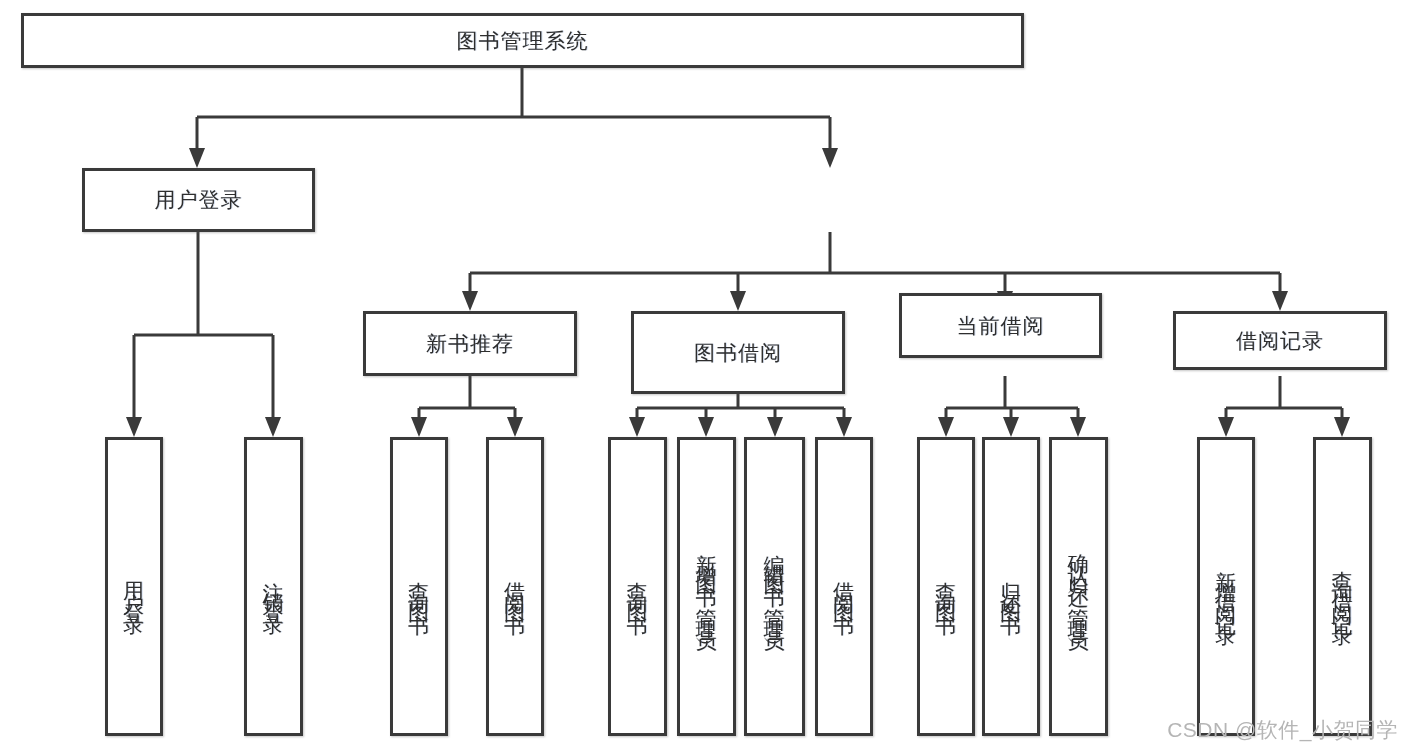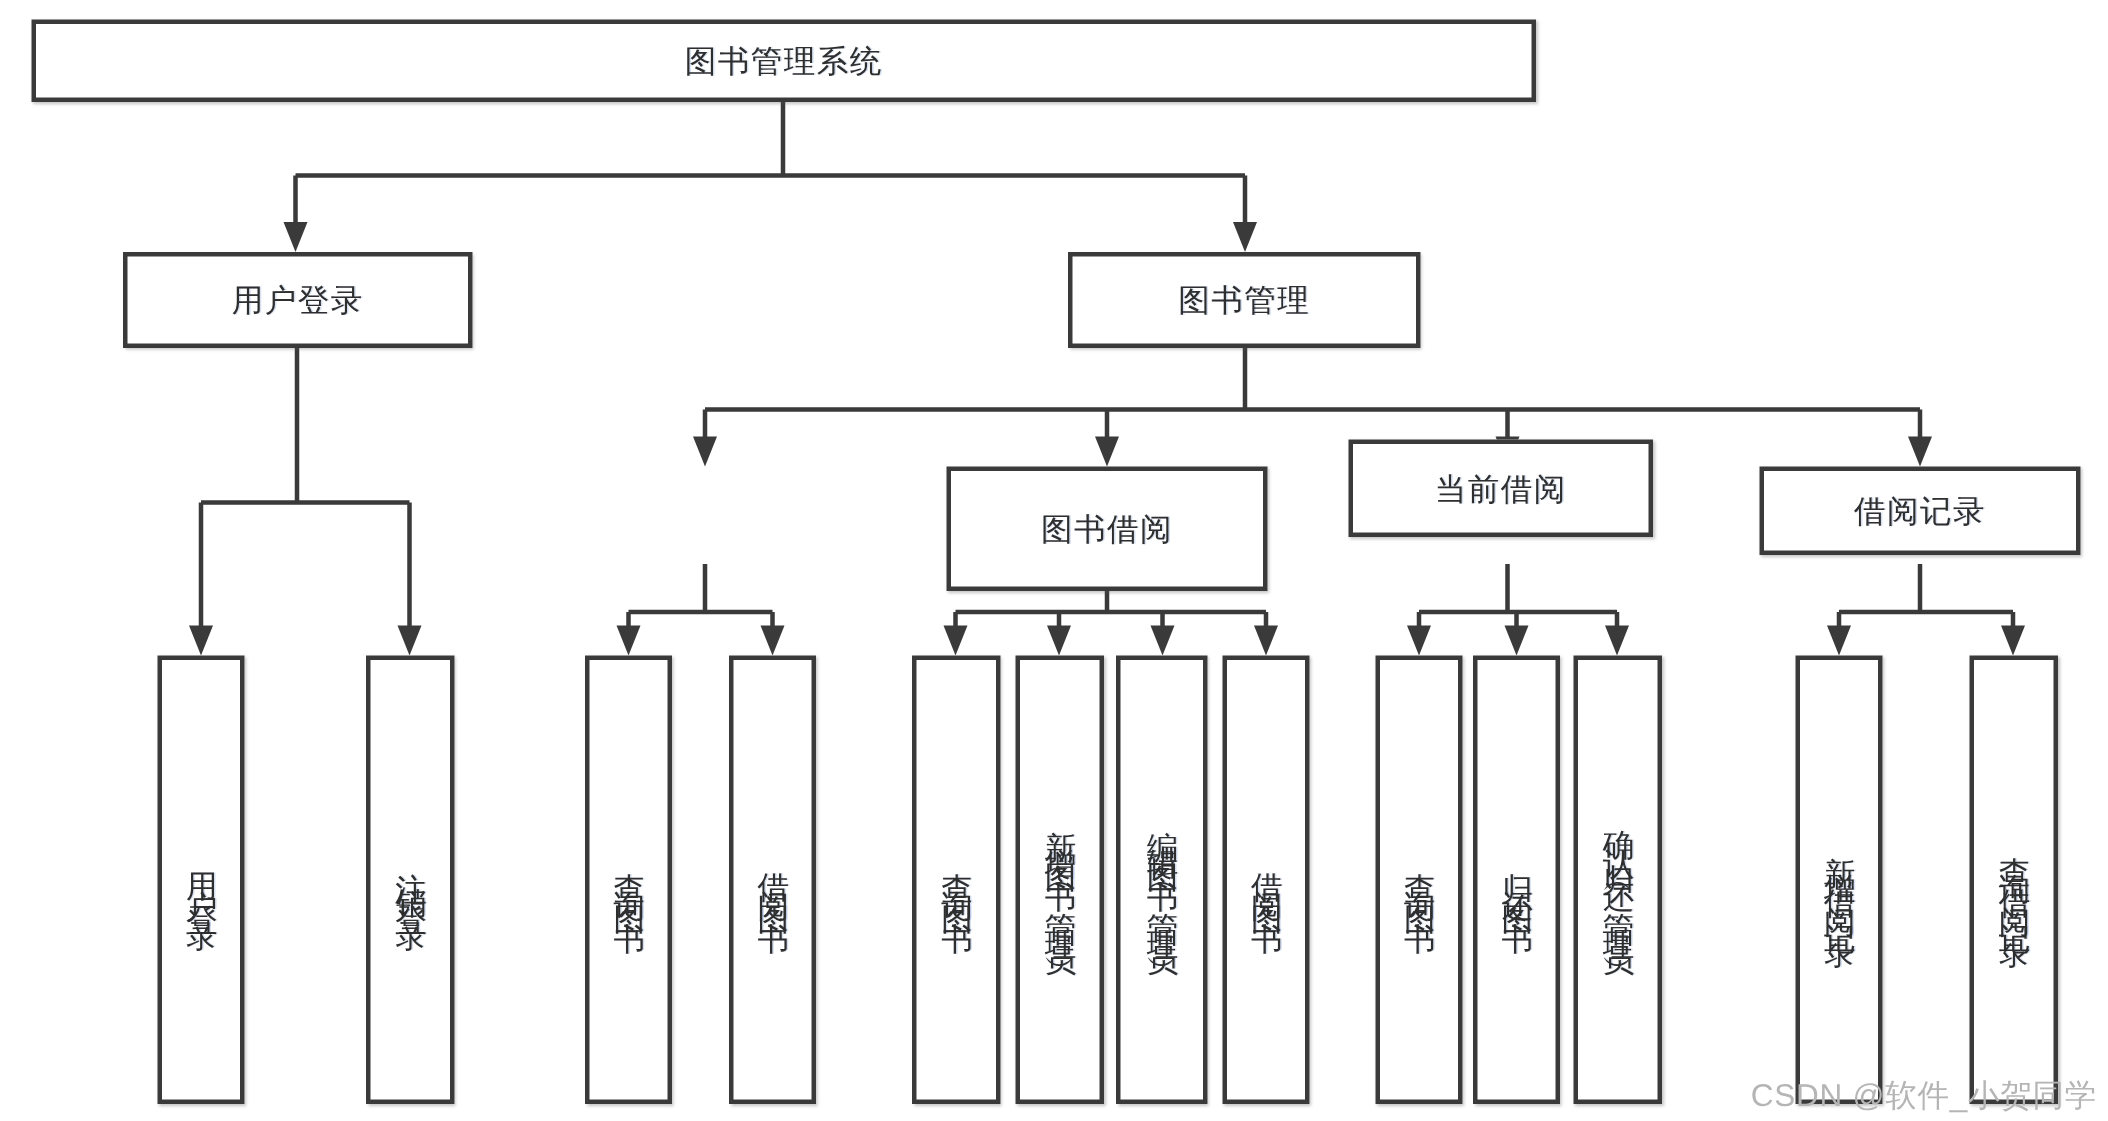--- a/index.html
+++ b/index.html
@@ -97,24 +97,24 @@
     <polygon points="1342,437 1334,417 1350,417"></polygon>
   </svg>
 
   <div class="node" style="left:21px;top:13px;width:1003px;height:55px">
     <span class="hlabel">图书管理系统</span>
   </div>
 
   <div class="node" style="left:82px;top:168px;width:233px;height:64px">
     <span class="hlabel">用户登录</span>
   </div>
-  <div class="node" style="left:712px;top:168px;width:235px;height:64px">
-    <span class="hlabel">图书管理</span>
+
+  <div class="node" style="left:363px;top:311px;width:214px;height:65px">
+    <span class="hlabel">新书推荐</span>
   </div>
-
   <div class="node" style="left:631px;top:311px;width:214px;height:83px">
     <span class="hlabel">图书借阅</span>
   </div>
   <div class="node" style="left:899px;top:293px;width:203px;height:65px">
     <span class="hlabel">当前借阅</span>
   </div>
   <div class="node" style="left:1173px;top:311px;width:214px;height:59px">
     <span class="hlabel">借阅记录</span>
   </div>
 

